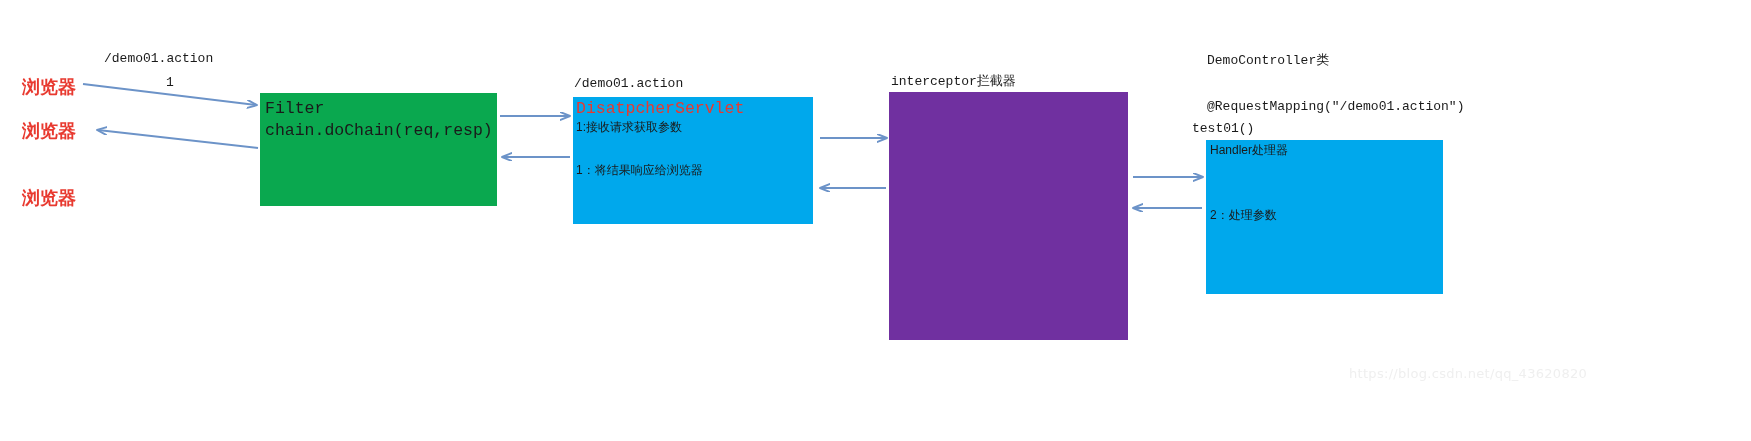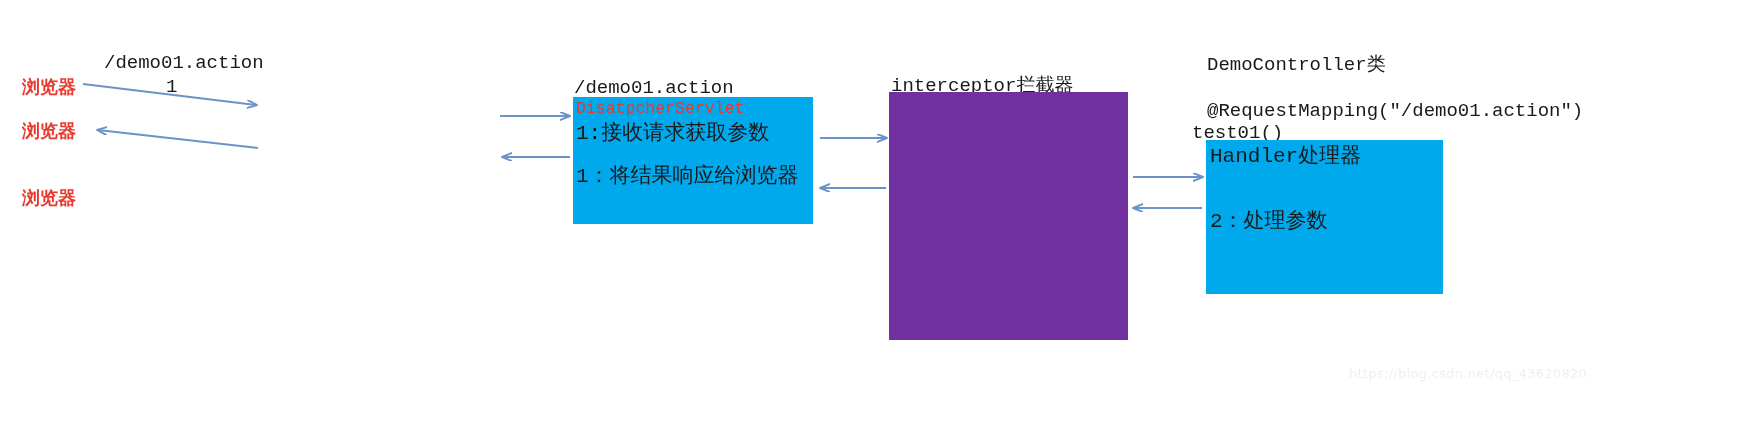--- a/index.html
+++ b/index.html
@@ -18,21 +18,21 @@
     overflow: hidden;
   }
   .abs { position: absolute; }
 
   
   .lbl {
     white-space: pre;
     line-height: 1.28;
     color: #1a1a1a;
     font-family: "Liberation Mono", "DejaVu Sans Mono", monospace;
-    font-size: 19px;
+    font-size: 13px;
   }
   .lbl-red {
     color: #e8392f;
     font-family: Liberation Mono, monospace;
     font-size: 18px;
     font-weight: 600;
     white-space: pre;
   }
 
   
@@ -56,22 +56,22 @@
     white-space: pre;
     line-height: 1.33;
     color: #1a1a1a;
     font-family: "Liberation Mono", "DejaVu Sans Mono", monospace;
     font-size: 16.5px;
   }
   .box-text-red {
     color: #e8392f;
   }
   .cjk {
-    font-family: Liberation Mono, monospace;
-    font-size: 21px;
+    font-family: Liberation Sans, sans-serif;
+    font-size: 12px;
   }
 
   
   #arrows {
     position: absolute;
     left: 0; top: 0;
     width: 1751px;
     height: 441px;
     pointer-events: none;
   }
@@ -117,20 +117,24 @@
     </g>
   </svg>
 
   <div class="abs lbl-red" style="left:22px; top:75px;">浏览器</div>
   <div class="abs lbl-red" style="left:22px; top:119px;">浏览器</div>
   <div class="abs lbl-red" style="left:22px; top:186px;">浏览器</div>
 
   <div class="abs lbl" style="left:104px; top:51px;">/demo01.action</div>
   <div class="abs lbl" style="left:166px; top:75px;">1</div>
 
+  <div class="abs box box-filter" style="left:260px; top:93px; width:237px; height:113px;">
+    <div class="box-text" style="position:absolute; left:5px; top:5px;">Filter</div>
+    <div class="box-text" style="position:absolute; left:5px; top:27px;">chain.doChain(req,resp)</div>
+  </div>
 
   <div class="abs lbl" style="left:574px; top:76px;">/demo01.action</div>
 
   <div class="abs box box-dispatcher" style="left:573px; top:97px; width:240px; height:127px;">
     <div class="box-text box-text-red" style="position:absolute; left:3px; top:1px;">DisatpcherServlet</div>
     <div class="box-text cjk" style="position:absolute; left:3px; top:23px;">1:接收请求获取参数</div>
     <div class="box-text cjk" style="position:absolute; left:3px; top:66px;">1：将结果响应给浏览器</div>
   </div>
 
   <div class="abs lbl" style="left:891px; top:74px;">interceptor拦截器</div>

